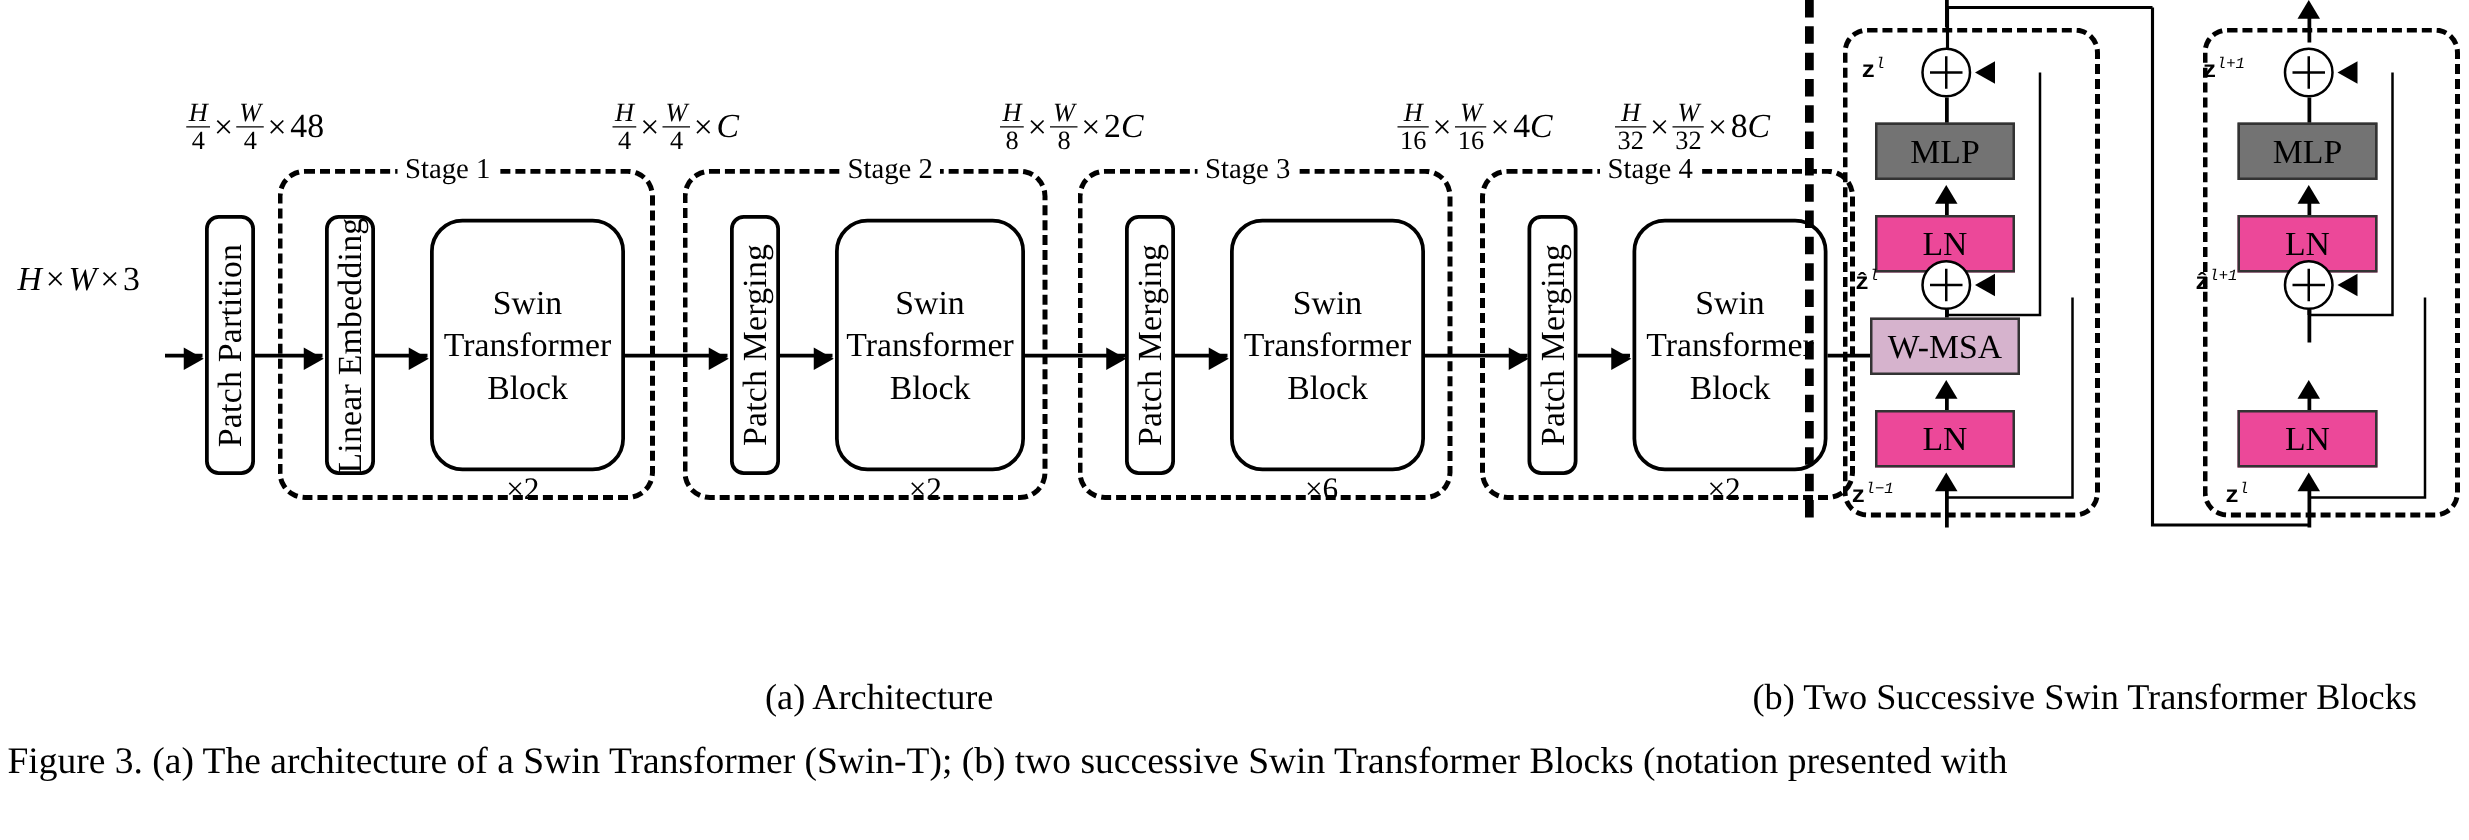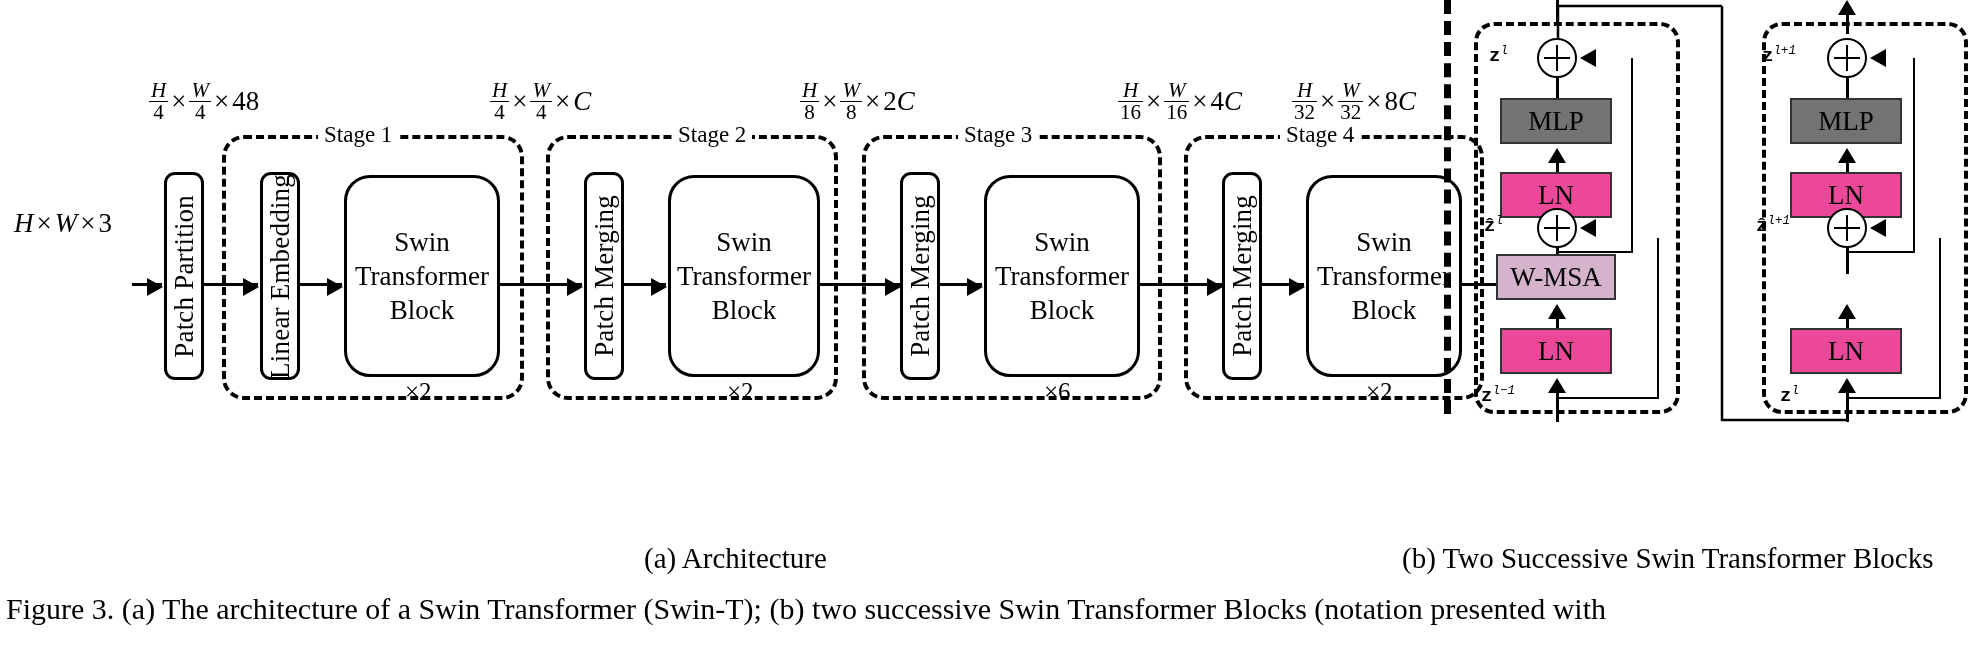--- a/index.html
+++ b/index.html
@@ -211,21 +211,21 @@
     </div>
   </div>
   <div class="multlbl" style="left:1366px;top:378px;">×2</div>
 
   <div class="dimlabel mathlbl" style="left:1292px;top:80px;">
     <span class="frac"><span class="num">H</span><span class="den">32</span></span><span class="times">×</span><span class="frac"><span class="num">W</span><span class="den">32</span></span><span class="times">×</span><span class="upr">8</span><span class="mathlbl">C</span>
   </div>
 
   <div class="arrow" style="left:1462px;top:283px;width:58px;"></div>
 
-  <div class="subcap" style="left:644px;top:542px;">(a) Architecture</div>
+  <div class="subcap" style="left:612px;top:542px;">(a) Architecture</div>
 
   <div class="divider" style="left:1444px;top:0px;height:414px;"></div>
 
   <svg style="position:absolute;left:1460px;top:0px;width:520px;height:430px;overflow:visible;">
 
     <path d="M 98 58 L 98 6 L 262 6" fill="none" stroke="#000" stroke-width="2.5"></path>
 
     <path d="M 98 398 L 198 398 L 198 238" fill="none" stroke="#000" stroke-width="2"></path>
 
     <path d="M 98 252 L 172 252 L 172 58" fill="none" stroke="#000" stroke-width="2"></path>

